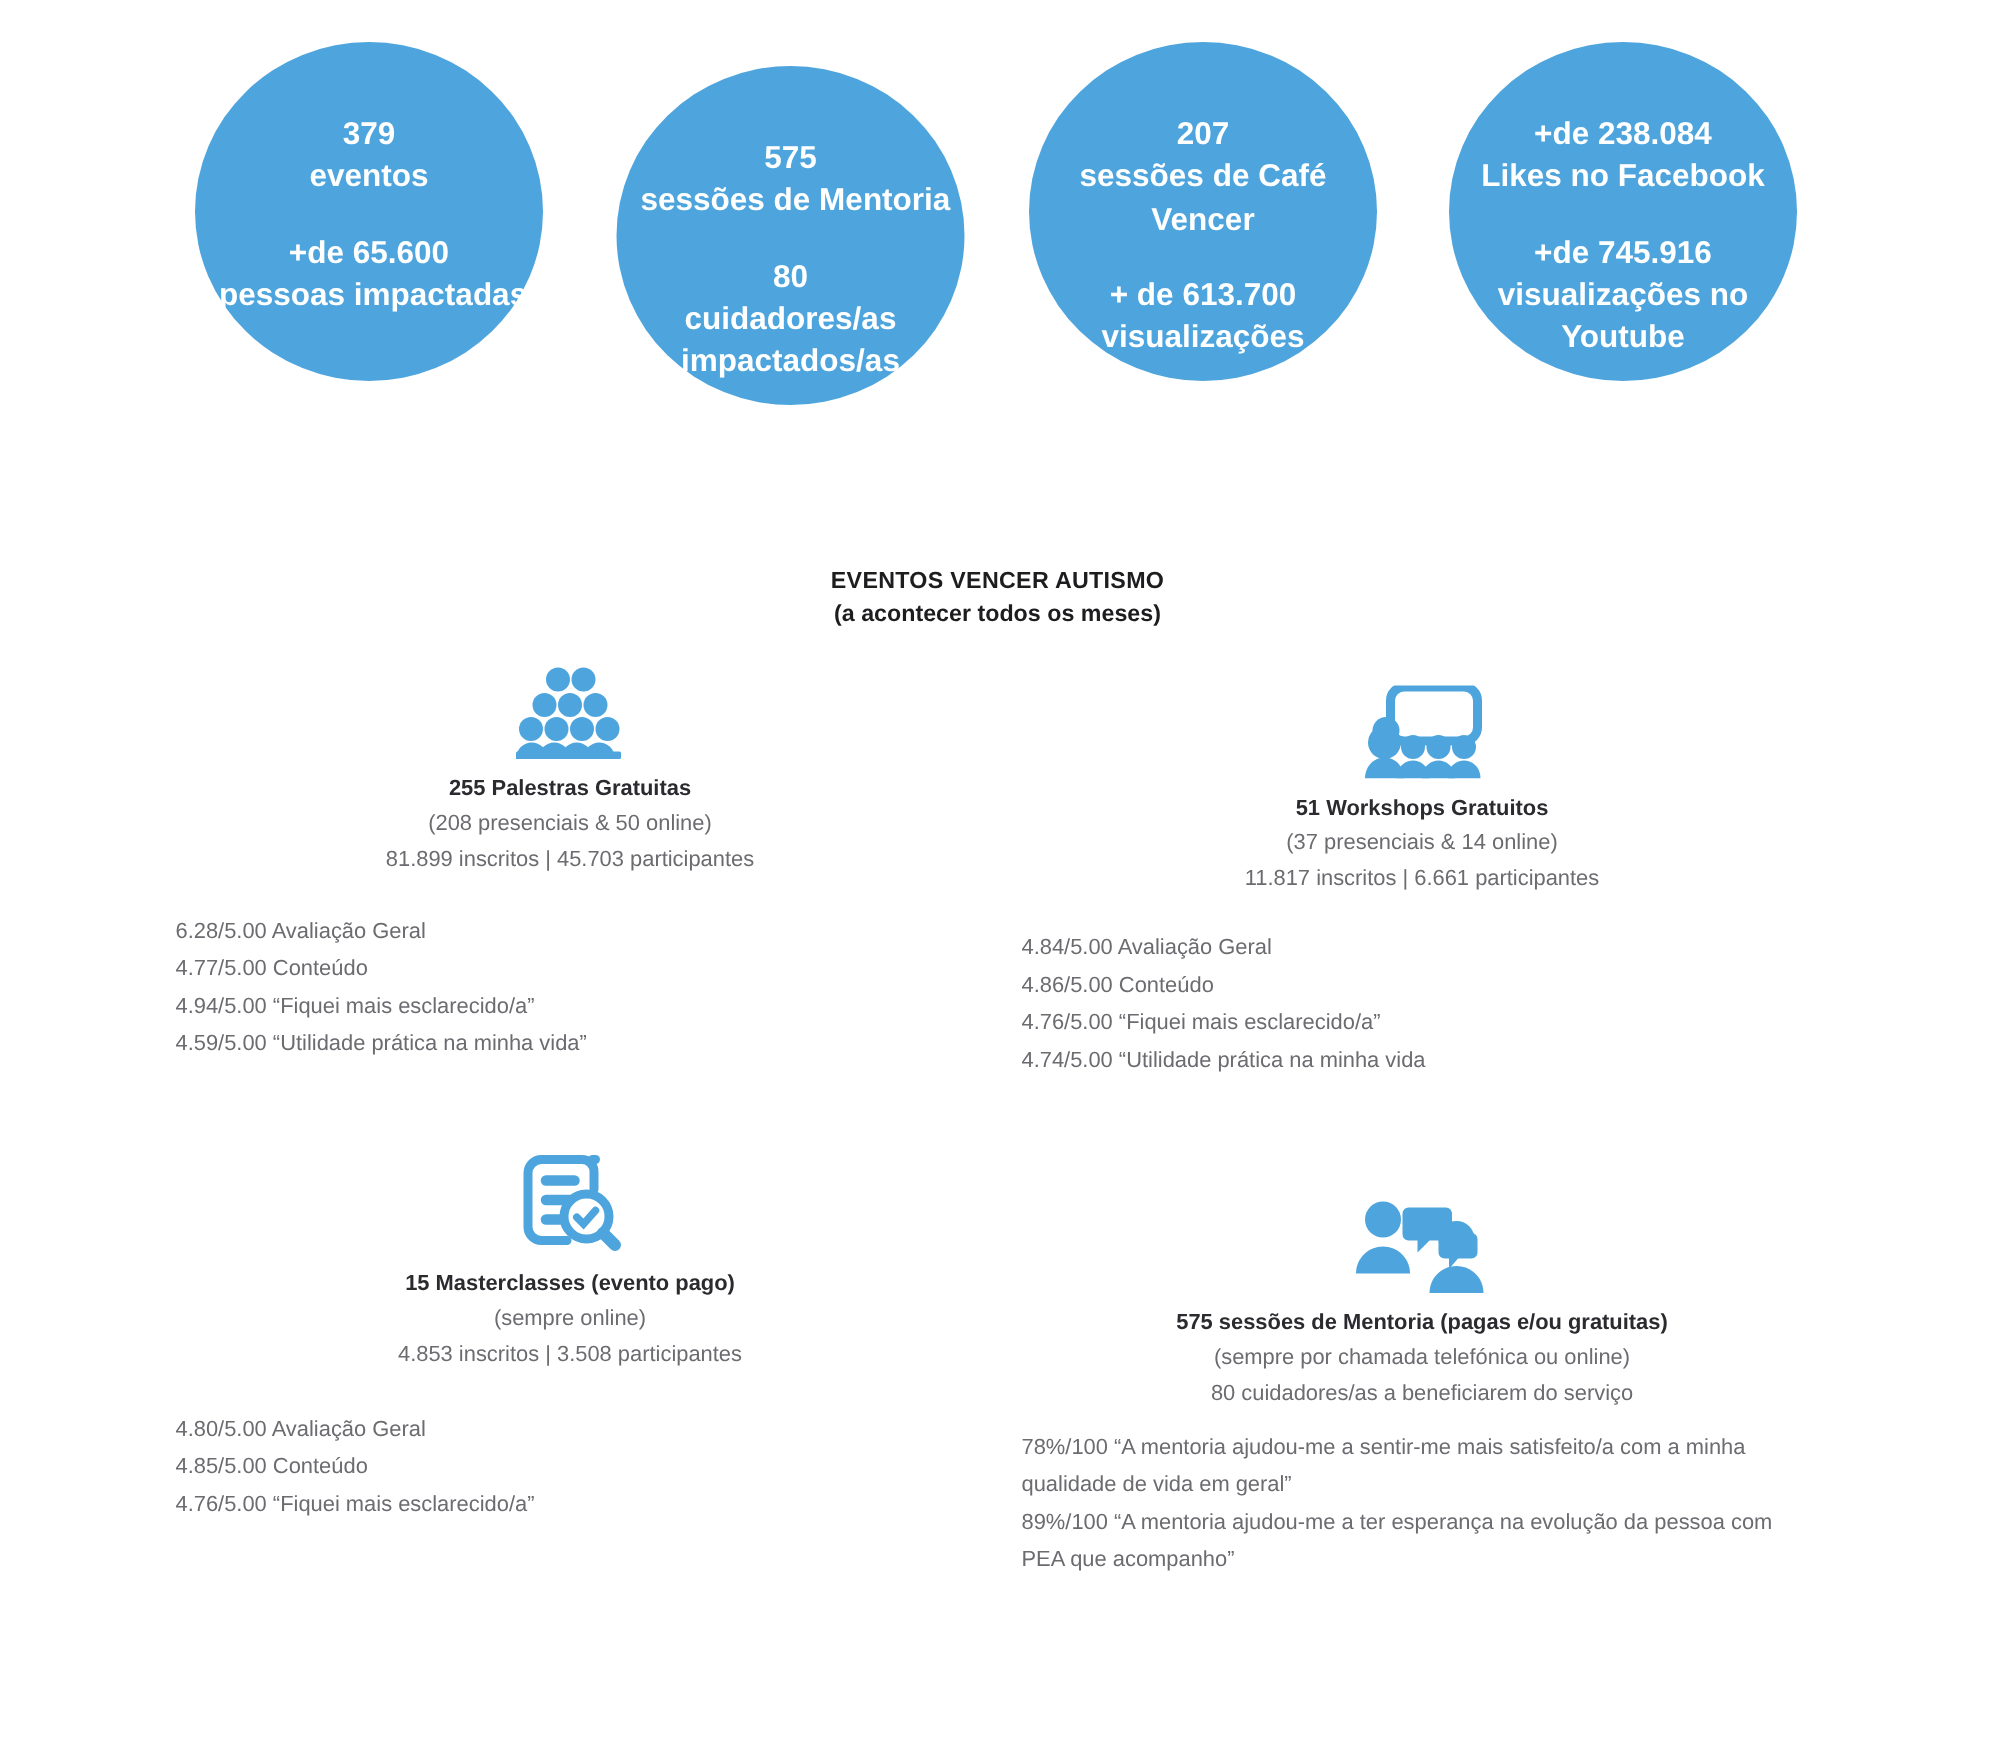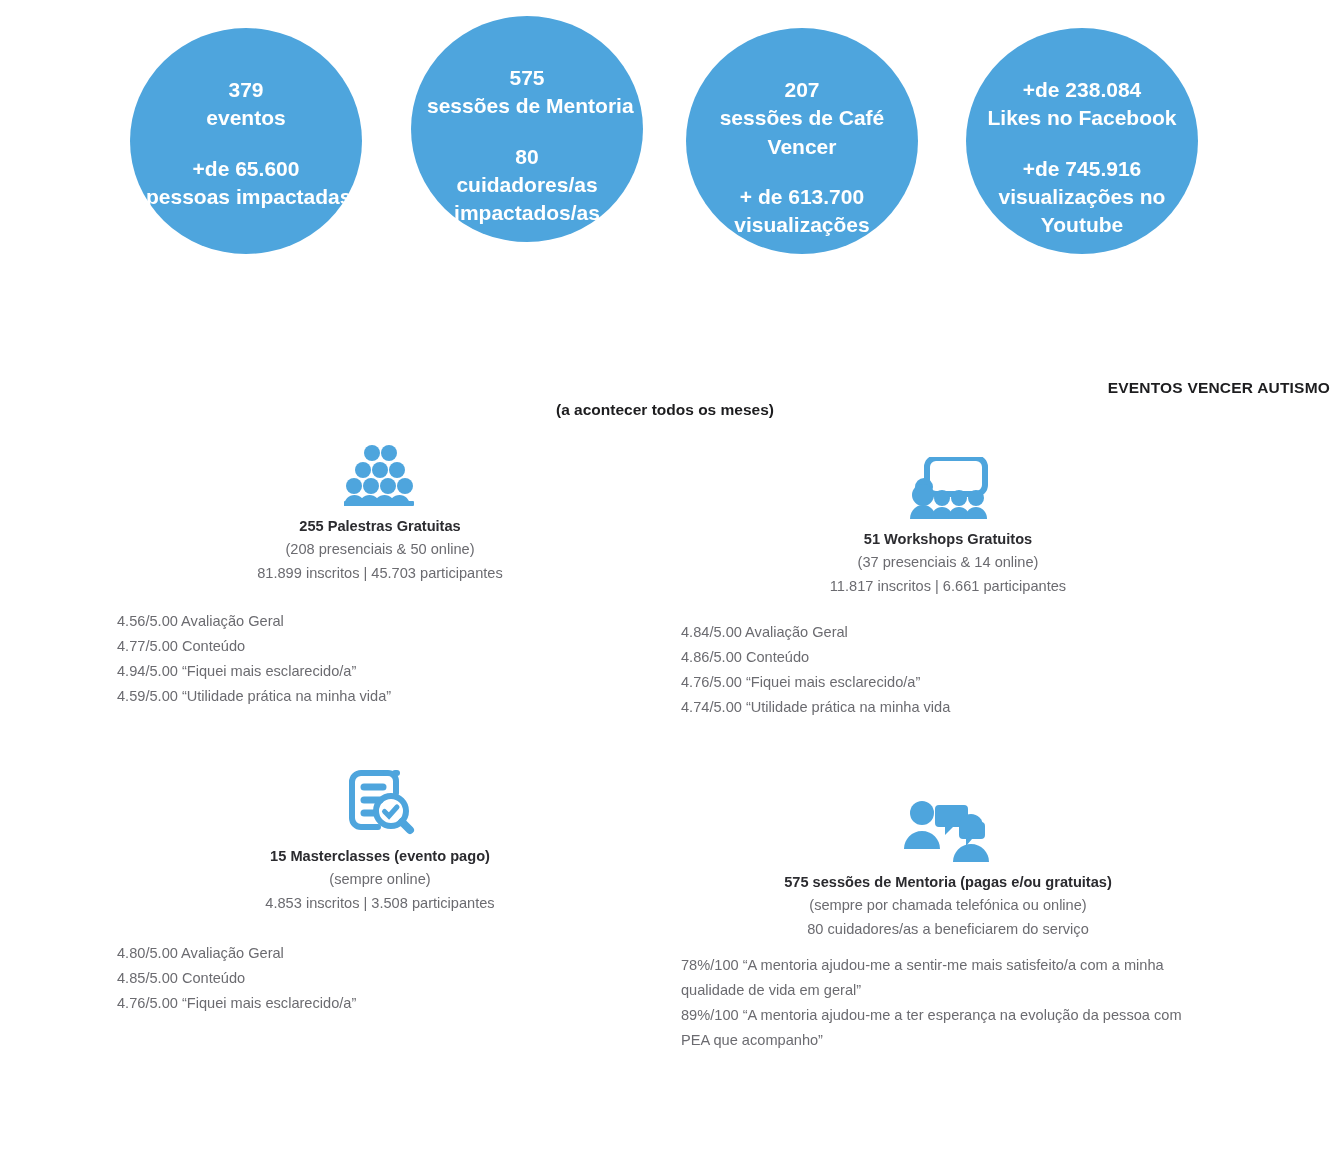--- a/index.html
+++ b/index.html
@@ -29,33 +29,33 @@
     font-weight: bold;
     font-size: 21px;
     line-height: 1.35;
     padding-top: 48px;
   }
   .bubble .grp { width: 200px; }
   .bubble .grp.second { margin-top: 22px; }
   .bubble .ln { display: block; white-space: nowrap; }
 
   #bubble-1 { left: 130px; top: 28px; }
-  #bubble-2 { left: 411px; top: 16px; }
+  #bubble-2 { left: 411px; top: 44px; }
   #bubble-3 { left: 686px; top: 28px; }
   #bubble-4 { left: 966px; top: 28px; }
 
   
   .section-title {
     position: absolute;
     left: 0; top: 378px;
     width: 1330px;
     text-align: center;
     color: #1d1d1f;
   }
-  .section-title .t1 { font-size: 15.5px; font-weight: bold; letter-spacing: .2px; line-height: 1.35; text-align: right; }
+  .section-title .t1 { font-size: 15.5px; font-weight: bold; letter-spacing: .2px; line-height: 1.35; }
   .section-title .t2 { font-size: 15.5px; font-weight: bold; line-height: 1.4; }
 
   
   .block { position: absolute; }
   .icon-wrap { width: 100%; display: flex; justify-content: center; align-items: flex-end; }
   .head { text-align: center; margin-top: 10px; }
   .head .title {
     font-size: 14.6px; font-weight: bold; color: #2b2b2f; line-height: 1.5;
   }
   .head .sub {
@@ -159,21 +159,21 @@
           <rect x="2" y="57" width="70" height="5" rx="1"></rect>
         </g>
       </svg>
     </div>
     <div class="head">
       <div class="title">255 Palestras Gratuitas</div>
       <div class="sub">(208 presenciais &amp; 50 online)</div>
       <div class="sub">81.899 inscritos  | 45.703 participantes</div>
     </div>
     <div class="ratings">
-      <div class="r">4.56/5.00 Avaliação Geral</div>
+      <div class="r">6.28/5.00 Avaliação Geral</div>
       <div class="r">4.77/5.00 Conteúdo</div>
       <div class="r">4.94/5.00 “Fiquei mais esclarecido/a”</div>
       <div class="r">4.59/5.00 “Utilidade prática na minha vida”</div>
     </div>
   </div>
 
   <div class="block" id="block-workshops">
     <div class="icon-wrap">
       <svg class="icon-svg" width="84" height="62" viewBox="0 0 84 62">
         <g fill="#4ea5dd">

